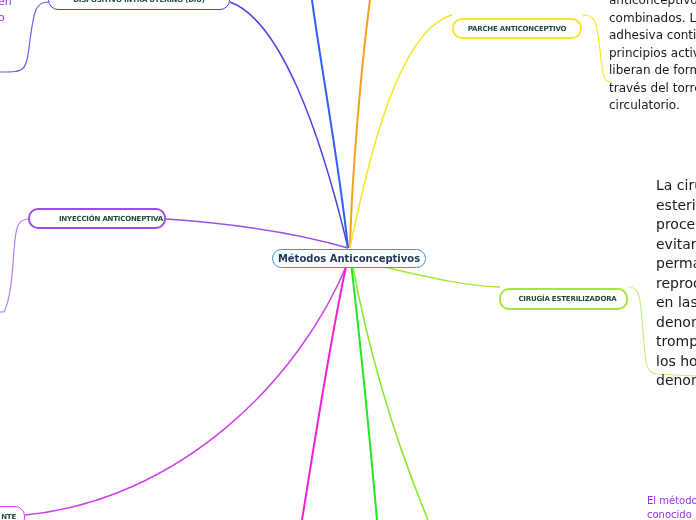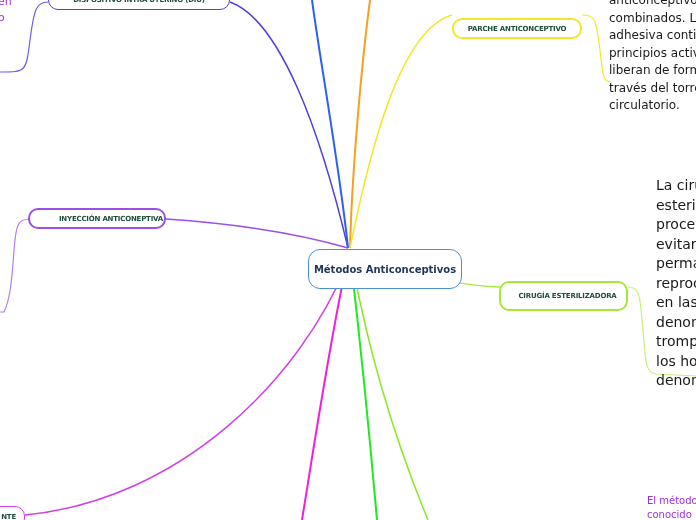--- a/index.html
+++ b/index.html
@@ -63,25 +63,25 @@
 </div>
 
 <div class="node" style="left:452px; top:18px; width:130px; height:21px; border-color:#f5e62a; border-width:2px;">
   <span>PARCHE ANTICONCEPTIVO</span>
 </div>
 
 <div class="node" style="left:28px; top:208px; width:138px; height:21px; border-color:#9b4ee8; border-width:2px;padding-left:28px;">
   <span>INYECCIÓN ANTICONEPTIVA</span>
 </div>
 
-<div class="node central" style="left:272px; top:249px; width:154px; height:40px;margin-left:36px;">
+<div class="node central" style="left:272px; top:249px; width:154px; height:19px;">
   <span>Métodos Anticonceptivos</span>
 </div>
 
-<div class="node" style="left:499px; top:281px; width:129px; height:30px; border-color:#a6e83a; border-width:2px;padding-left:8px;">
+<div class="node" style="left:499px; top:288px; width:129px; height:22px; border-color:#a6e83a; border-width:2px;padding-left:8px;">
   <span>CIRUGÍA ESTERILIZADORA</span>
 </div>
 
 <div class="node" style="left:-60px; top:506px; width:85px; height:22px; border-color:#d040e8; justify-content:flex-end; padding-right:8px;">
   <span>NTE</span>
 </div>
 
 <div class="note" style="left:-2px; top:-6px; font-size:11px; line-height:16px; color:#9b30e0;">en
 o</div>
 

